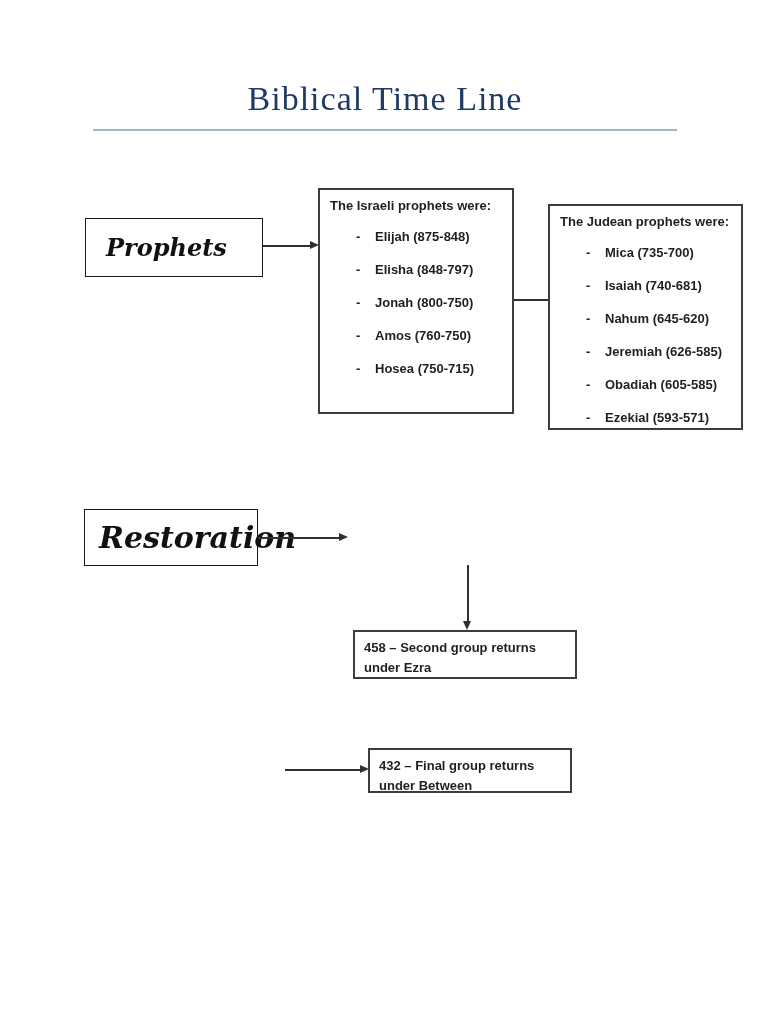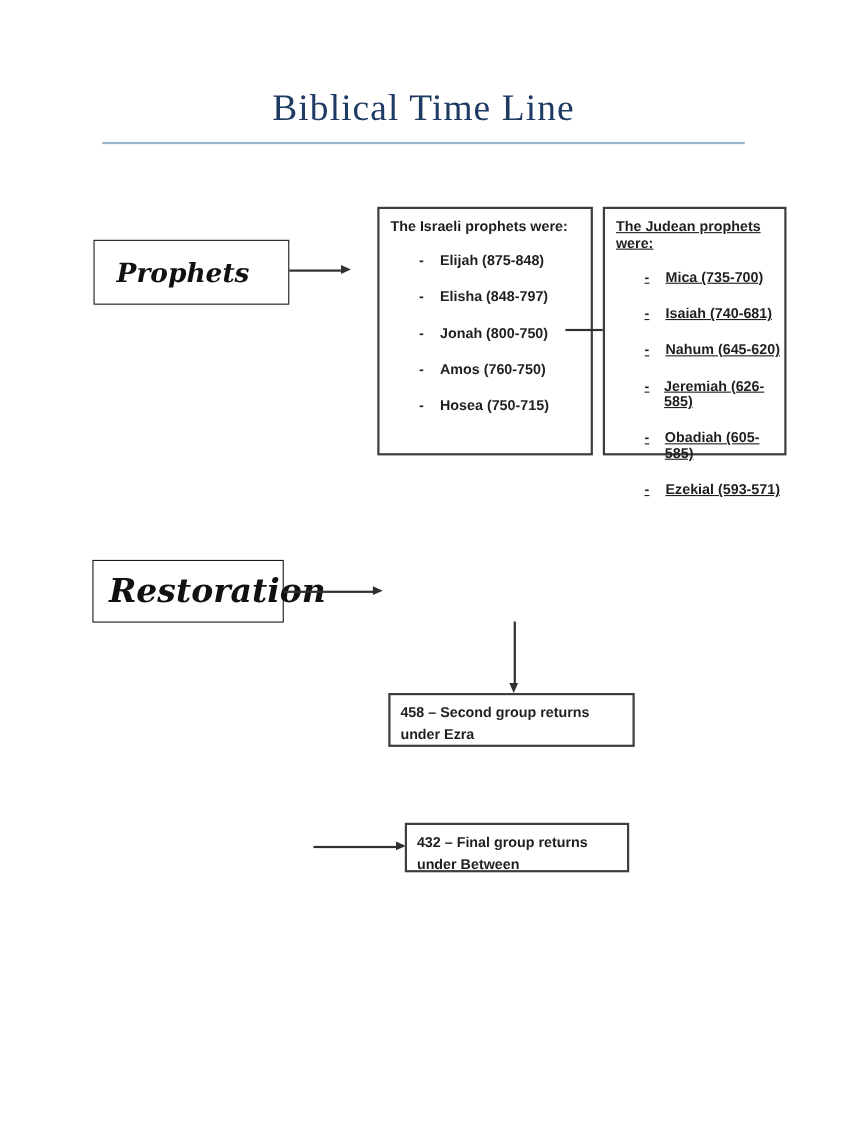--- a/index.html
+++ b/index.html
@@ -31,22 +31,22 @@
   #prophets-box   { left:85px;  top:218px; width:178px; height:59px; font-size:24px; padding-left:20px; }
   #restoration-box{ left:84px;  top:509px; width:174px; height:57px; font-size:30px; padding-left:14px; }
   #btt-box        { left:105px; top:735px; width:180px; height:70px; font-size:22px; line-height:31px; padding-left:14px; }
 
   
   .list-box {
     position:absolute; box-sizing:border-box; background:#fff;
     border:2px solid #3d3d3d;
     font-size:13px; font-weight:bold; color:#1f1f1f;
   }
-  #israeli-box { left:318px; top:188px; width:196px; height:226px;margin-left:25px; }
-  #judean-box  { left:548px; top:188px; width:167px; height:226px;text-decoration:underline; }
+  #israeli-box { left:318px; top:188px; width:196px; height:226px; }
+  #judean-box  { left:548px; top:204px; width:195px; height:226px; }
   .p-heading { padding:8px 0 0 10px; line-height:15px; }
   .p-list { margin-top:17px; }
   .p-item { display:flex; line-height:14px; margin-bottom:19px; }
   .p-item .dash { display:inline-block; width:19px; margin-left:36px; }
 
   
   .event-box {
     position:absolute; box-sizing:border-box; background:#fff;
     border:2px solid #3d3d3d;
     font-size:13px; font-weight:bold; color:#1f1f1f;

